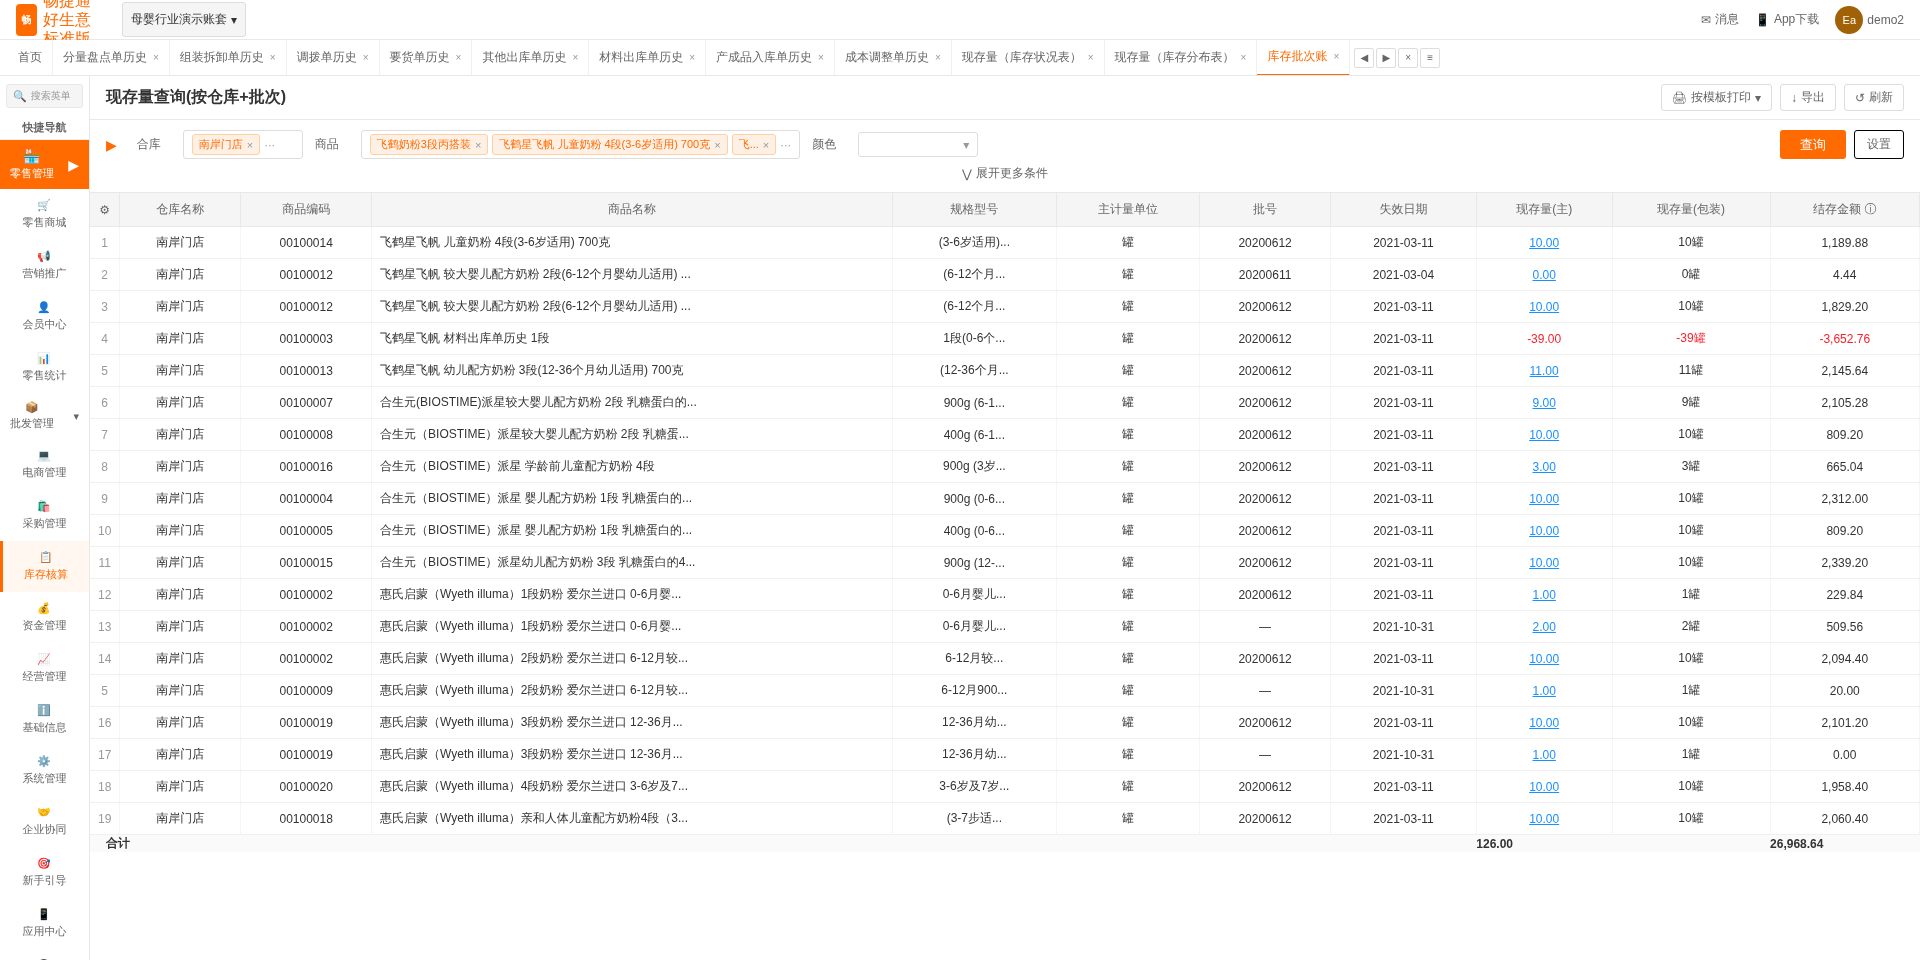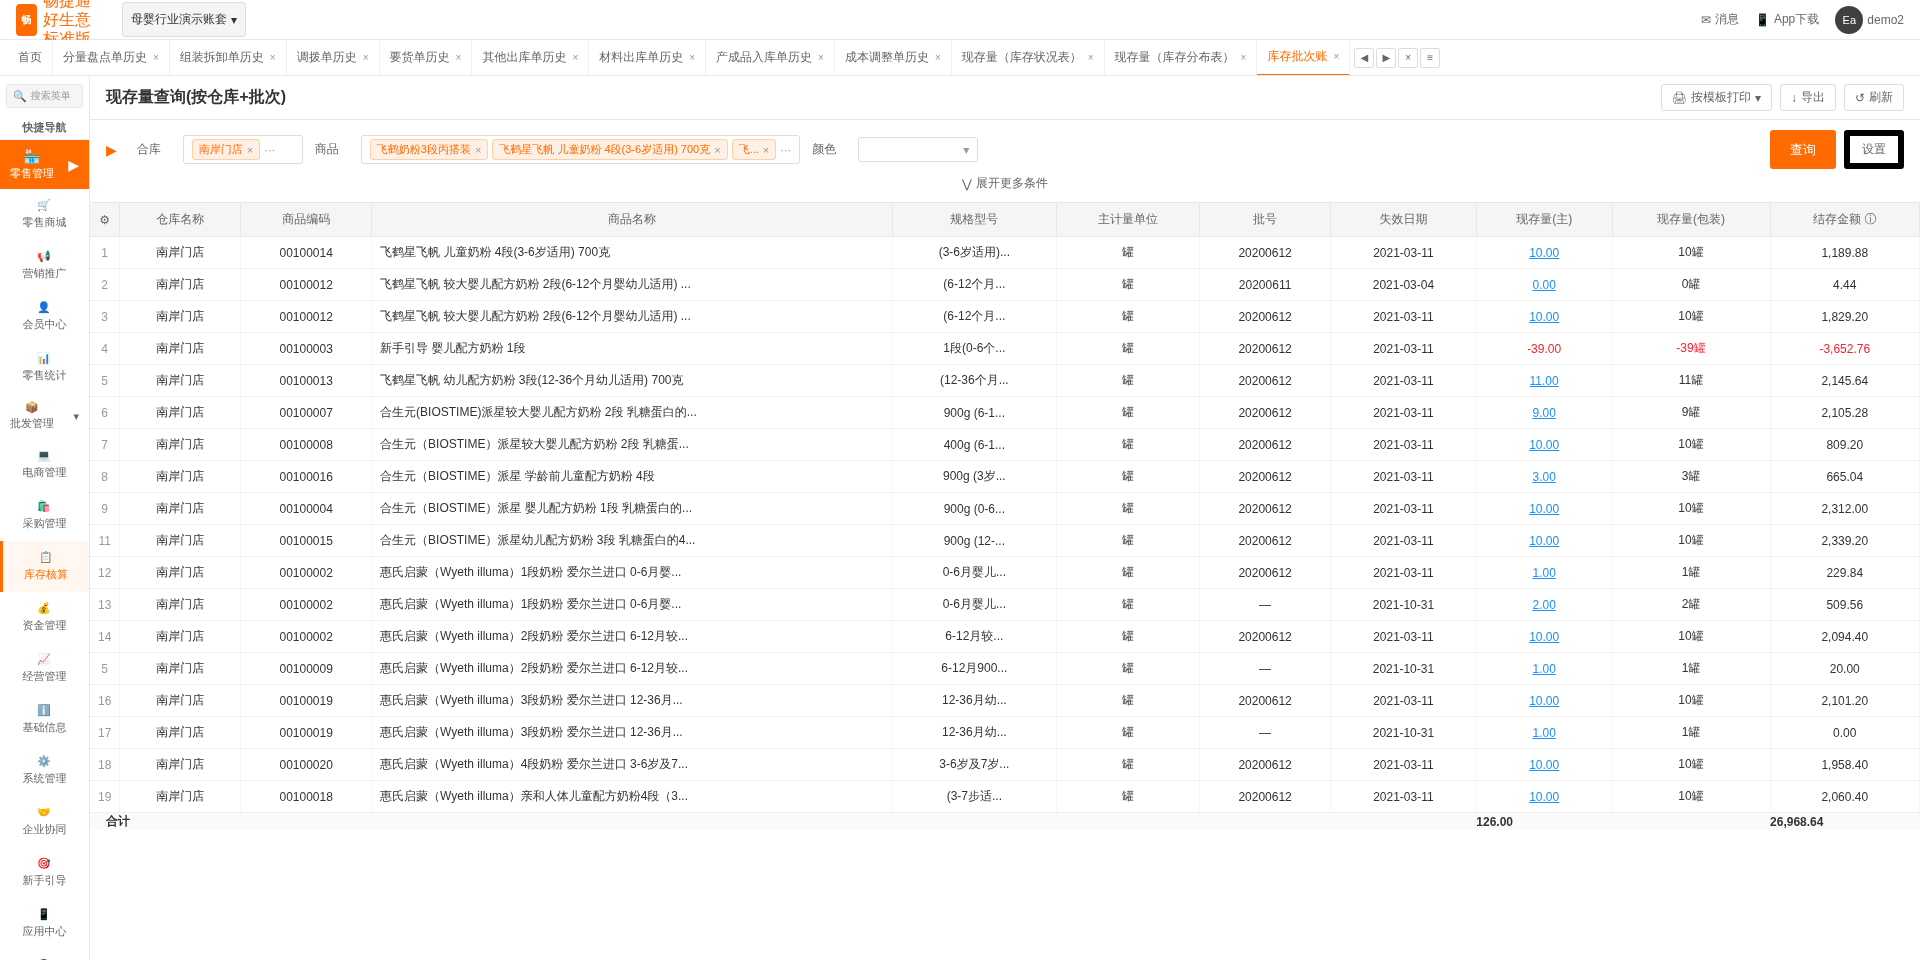--- a/index.html
+++ b/index.html
@@ -6,21 +6,21 @@
     body { font-family: 'Microsoft YaHei', Arial, sans-serif; font-size: 12px; background: #f5f5f5; color: #333; width: 1920px; min-height: 960px; overflow-x: hidden; }
 
     
     .top-bar { display: flex; align-items: center; height: 40px; background: #fff; border-bottom: 1px solid #e8e8e8; padding: 0 16px; gap: 16px; }
     .logo-area { display: flex; align-items: center; gap: 6px; width: 90px; flex-shrink: 0; }
     .logo-icon { width: 32px; height: 32px; background: #ff6b00; border-radius: 4px; display: flex; align-items: center; justify-content: center; color: #fff; font-size: 10px; font-weight: bold; }
     .logo-text { font-size: 16px; color: #ff6b00; line-height: 1.2; }
     .tab-selector { display: flex; align-items: center; background: #f5f5f5; border: 1px solid #ddd; border-radius: 3px; padding: 8px 8px; font-size: 12px; color: #333; cursor: pointer; gap: 4px; }
     .top-right { margin-left: auto; display: flex; align-items: center; gap: 16px; }
     .top-right-item { display: flex; align-items: center; gap: 4px; font-size: 12px; color: #666; cursor: pointer; }
-    .avatar { width: 28px; height: 28px; border-radius: 50%; background: #404040; display: flex; align-items: center; justify-content: center; color: #fff; font-size: 11px; text-align: right; }
+    .avatar { width: 28px; height: 28px; border-radius: 50%; background: #a16207; display: flex; align-items: center; justify-content: center; color: #fff; font-size: 11px; text-align: right; }
 
     
     .nav-tabs { display: flex; align-items: center; height: 36px; background: #fff; border-bottom: 1px solid #e8e8e8; padding: 0 8px; overflow: hidden; }
     .nav-tab { display: flex; align-items: center; padding: 0 10px; height: 36px; font-size: 12px; color: #666; cursor: pointer; white-space: nowrap; border-right: 1px solid #f0f0f0; gap: 4px; flex-shrink: 0; }
     .nav-tab.active { color: #ff6b00; border-bottom: 2px solid #ff6b00; }
     .nav-tab .close-x { color: #999; font-size: 10px; margin-left: 2px; }
     .nav-arrows { display: flex; gap: 2px; margin-left: 4px; }
     .nav-arrow { width: 20px; height: 20px; border: 1px solid #ddd; border-radius: 2px; display: flex; align-items: center; justify-content: center; cursor: pointer; font-size: 10px; color: #666; }
 
     
@@ -46,21 +46,21 @@
 
     
     .filter-area { background: #fff; padding: 10px 16px; border-bottom: 1px solid #e8e8e8; }
     .filter-row { display: flex; align-items: center; gap: 12px; flex-wrap: wrap; }
     .filter-item { display: flex; align-items: center; gap: 22px; }
     .filter-label { font-size: 12px; color: #666; white-space: nowrap; }
     .filter-input { display: flex; align-items: center; min-width: 120px; border: 1px solid #ddd; border-radius: 3px; padding: 3px 8px; font-size: 12px; background: #fff; gap: 4px; }
     .filter-tag { display: flex; align-items: center; background: #fff0e6; border: 1px solid #ffd0a0; border-radius: 3px; padding: 2px 6px; font-size: 11px; color: #ff6b00; gap: 4px; }
     .filter-tag .tag-close { cursor: pointer; color: #999; }
     .btn-query { background: #ff6b00; color: #fff; border: none; border-radius: 3px; padding: 5px 20px; font-size: 13px; cursor: pointer; }
-    .btn-setting { background: #fff; color: #666; border: 6px solid #000000; border-radius: 3px; padding: 5px 12px; font-size: 12px; cursor: pointer; }
+    .btn-setting { background: #fff; color: #666; border: 1px solid #000000; border-radius: 3px; padding: 5px 12px; font-size: 12px; cursor: pointer; }
     .expand-btn { display: flex; align-items: center; gap: 4px; color: #666; font-size: 12px; cursor: pointer; justify-content: center; margin-top: 6px; }
     .orange-arrow { color: #ff6b00; font-size: 14px; cursor: pointer; margin-right: 8px; }
 
     
     .table-container { flex: 1; overflow: auto; background: #fff; }
     table { width: 100%; border-collapse: collapse; font-size: 12px; }
     thead th { background: #f5f5f5; padding: 8px 8px; text-align: center; border-bottom: 1px solid #e8e8e8; border-right: 1px solid #e8e8e8; font-weight: normal; color: #666; white-space: nowrap; position: sticky; top: 0; z-index: 10; }
     tbody td { padding: 7px 8px; text-align: center; border-bottom: 1px solid #f0f0f0; border-right: 1px solid #f5f5f5; color: #333; }
     .td-link { color: #1890ff; text-decoration: underline; cursor: pointer; }
     .td-red { color: #f5222d; }
@@ -340,21 +340,21 @@
       <td>20200612</td>
       <td>2021-03-11</td>
       <td class="td-link">10.00</td>
       <td class="">10罐</td>
       <td class="">1,829.20</td>
     </tr>
               <tr>
       <td class="row-num">4</td>
       <td>南岸门店</td>
       <td>00100003</td>
-      <td class="td-left" style="max-width:280px;overflow:hidden;text-overflow:ellipsis;white-space:nowrap;">新手引导 婴儿配方奶粉 1段</td>
+      <td class="td-left" style="max-width:280px;overflow:hidden;text-overflow:ellipsis;white-space:nowrap;">飞鹤星飞帆 材料出库单历史 1段</td>
       <td>1段(0-6个...</td>
       <td>罐</td>
       <td>20200612</td>
       <td>2021-03-11</td>
       <td class="td-red">-39.00</td>
       <td class="td-red">-39罐</td>
       <td class="td-red">-3,652.76</td>
     </tr>
               <tr>
       <td class="row-num">5</td>
@@ -413,20 +413,33 @@
       <td>南岸门店</td>
       <td>00100004</td>
       <td class="td-left" style="max-width:280px;overflow:hidden;text-overflow:ellipsis;white-space:nowrap;">合生元（BIOSTIME）派星 婴儿配方奶粉 1段 乳糖蛋白的...</td>
       <td>900g (0-6...</td>
       <td>罐</td>
       <td>20200612</td>
       <td>2021-03-11</td>
       <td class="td-link">10.00</td>
       <td class="">10罐</td>
       <td class="">2,312.00</td>
+    </tr>
+              <tr>
+      <td class="row-num">10</td>
+      <td>南岸门店</td>
+      <td>00100005</td>
+      <td class="td-left" style="max-width:280px;overflow:hidden;text-overflow:ellipsis;white-space:nowrap;">合生元（BIOSTIME）派星 婴儿配方奶粉 1段 乳糖蛋白的...</td>
+      <td>400g (0-6...</td>
+      <td>罐</td>
+      <td>20200612</td>
+      <td>2021-03-11</td>
+      <td class="td-link">10.00</td>
+      <td class="">10罐</td>
+      <td class="">809.20</td>
     </tr>
               <tr>
       <td class="row-num">11</td>
       <td>南岸门店</td>
       <td>00100015</td>
       <td class="td-left" style="max-width:280px;overflow:hidden;text-overflow:ellipsis;white-space:nowrap;margin-top:12px;">合生元（BIOSTIME）派星幼儿配方奶粉 3段 乳糖蛋白的4...</td>
       <td>900g (12-...</td>
       <td>罐</td>
       <td>20200612</td>
       <td>2021-03-11</td>

